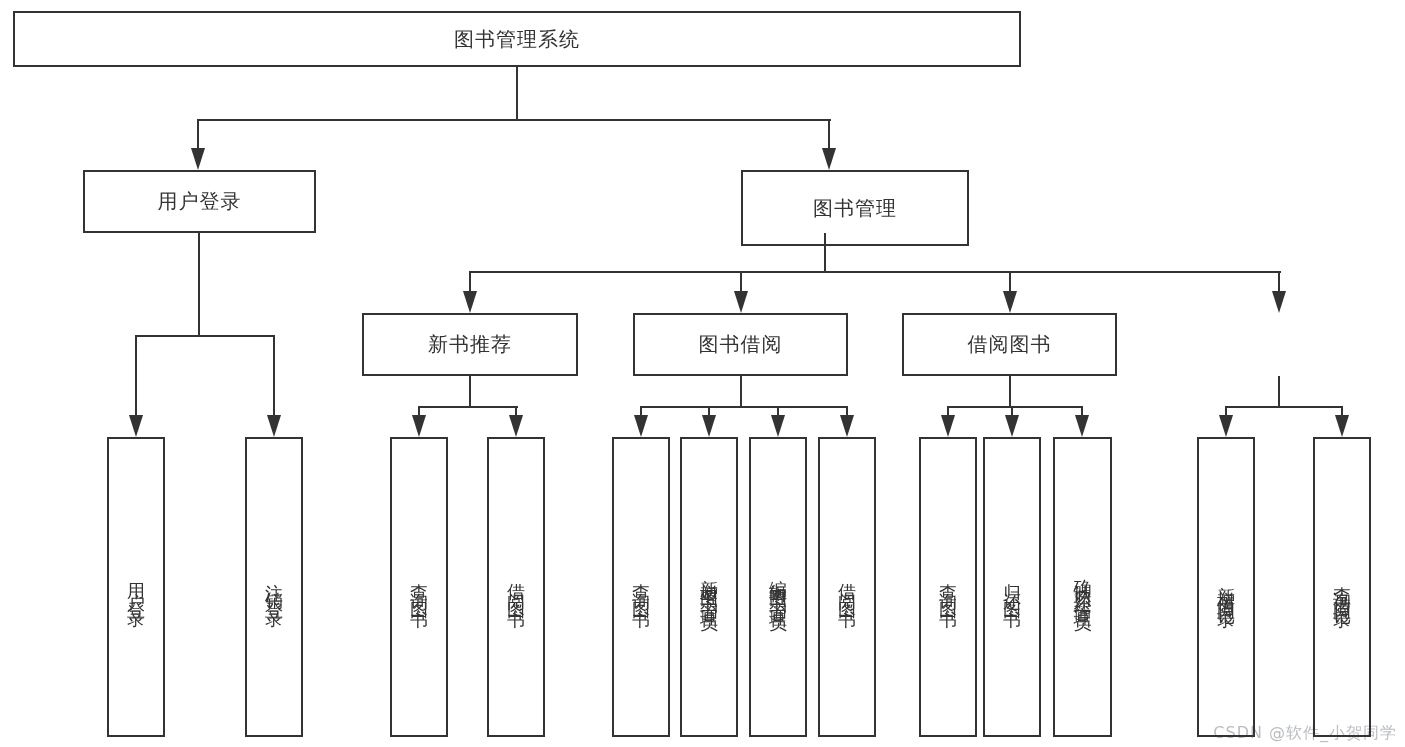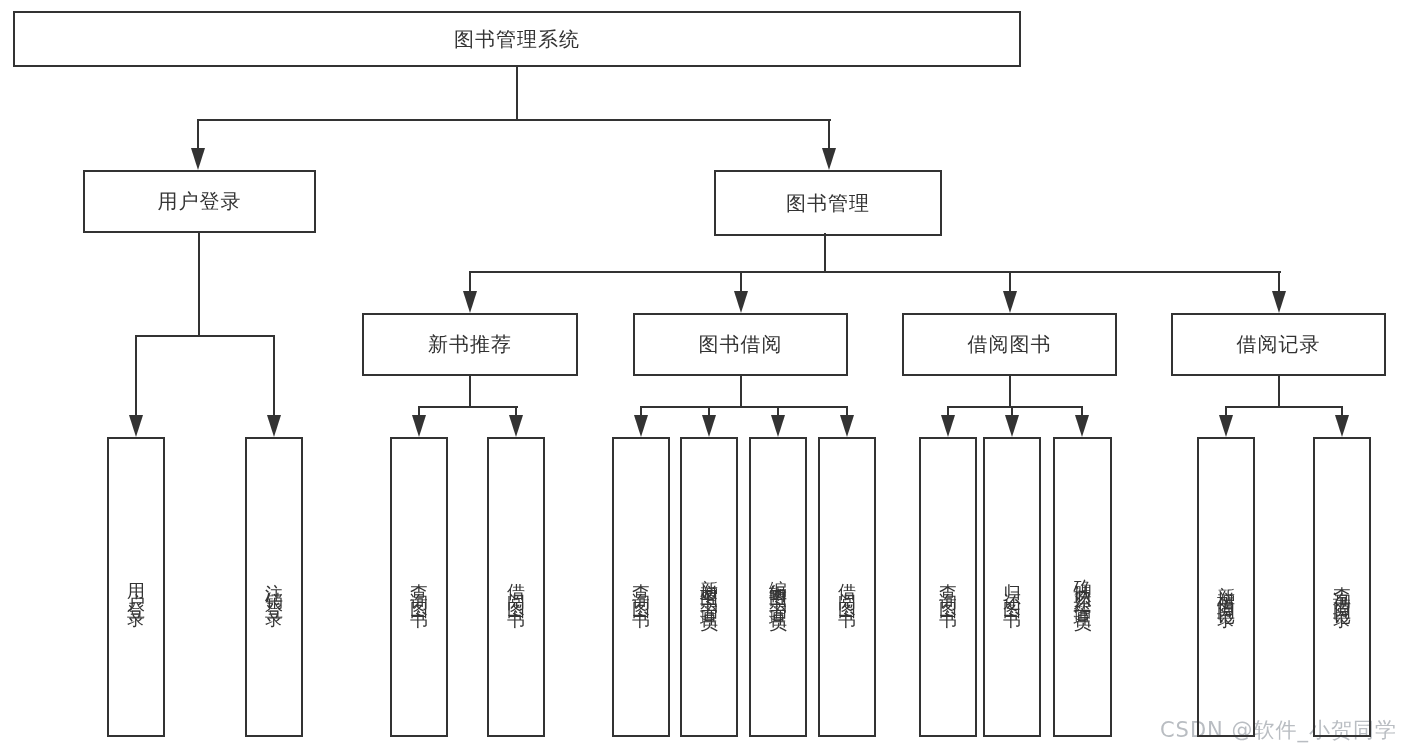--- a/index.html
+++ b/index.html
@@ -43,21 +43,21 @@
     width: 0; height: 0;
     border-left: 7px solid transparent;
     border-right: 7px solid transparent;
     border-top: 22px solid #333333;
     z-index: 1;
   }
   .watermark {
     position: absolute;
     right: 8px;
     bottom: 3px;
-    font-size: 21px;
+    font-size: 16px;
     color: #b9bdc2;
     z-index: 0;
     letter-spacing: 1px;
     white-space: nowrap;
   }
 </style>
 </head>
 <body>
 
 <div id="stage">
@@ -123,35 +123,32 @@
   <div class="vline" style="left:1341px; top:406px; width:2px; height:12px;"></div>
   <div class="arrowhead" style="left:1335px; top:415px;"></div>
 
   <div class="box hbox" style="left:13px; top:11px; width:1008px; height:56px;">
     <span>图书管理系统</span>
   </div>
 
   <div class="box hbox" style="left:83px; top:170px; width:233px; height:63px;">
     <span>用户登录</span>
   </div>
-  <div class="box hbox" style="left:714px; top:170px; width:228px; height:66px;">
+  <div class="box hbox" style="left:741px; top:170px; width:228px; height:76px;">
     <span>图书管理</span>
   </div>
 
   <div class="box hbox" style="left:633px; top:313px; width:215px; height:63px;">
     <span>图书借阅</span>
   </div>
   <div class="box hbox" style="left:362px; top:313px; width:216px; height:63px;">
     <span>新书推荐</span>
   </div>
   <div class="box hbox" style="left:902px; top:313px; width:215px; height:63px;">
     <span>借阅图书</span>
-  </div>
-  <div class="box hbox" style="left:1171px; top:313px; width:215px; height:63px;">
-    <span>借阅记录</span>
   </div>
 
   <div class="box leaf" style="left:107px; top:437px; width:58px; height:300px;">
     <span class="vtext">用户登录</span>
   </div>
   <div class="box leaf" style="left:245px; top:437px; width:58px; height:300px;">
     <span class="vtext">注销登录</span>
   </div>
 
   <div class="box leaf" style="left:390px; top:437px; width:58px; height:300px;">

